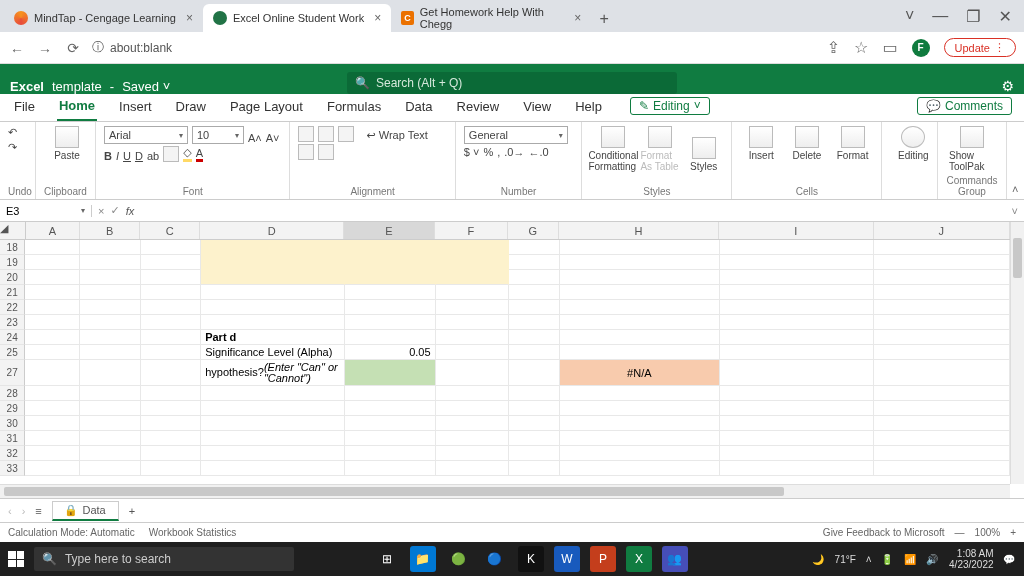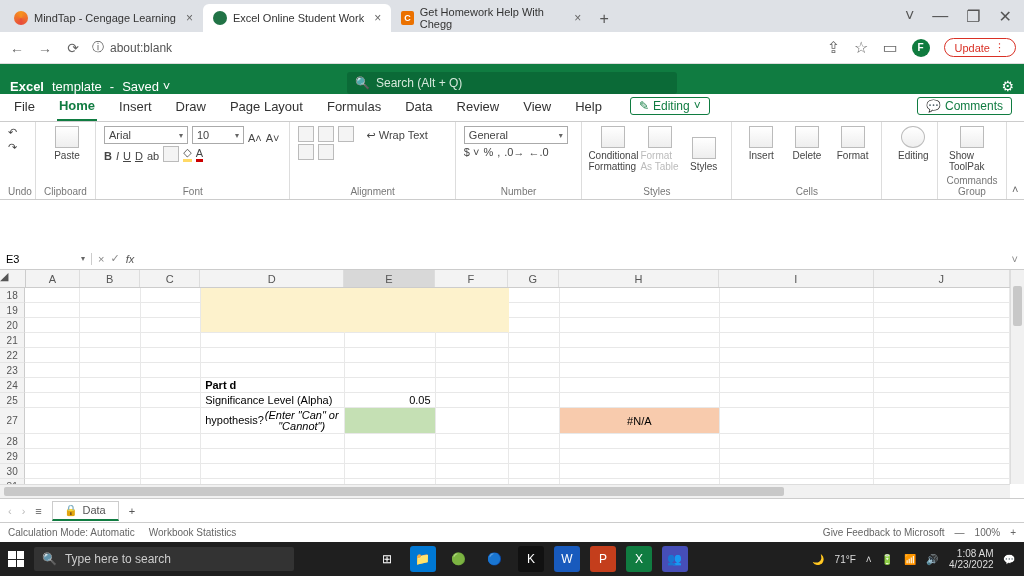--- a/index.html
+++ b/index.html
@@ -46,21 +46,21 @@
 .ricon { width:16px; height:16px; border:1px solid #bbb; background:#f4f4f4; }
 .sel { border:1px solid #aaa; background:#fff; height:18px; font-size:11px; padding:0 4px; display:flex; align-items:center; justify-content:space-between; gap:6px;}
 .sel.small{ width:52px; }
 .sel.med { width:84px; }
 .sel.lg { width:104px; }
 .vert-btn { display:flex; flex-direction:column; align-items:center; gap:2px; font-size:10px; color:#444; width:46px; }
 .vert-btn .ico { width:24px; height:22px; border:1px solid #bbb; background:linear-gradient(#fff,#eee);}
 .caret{ font-size:8px; color:#666; }
 
 
-.fbar { height:22px; border-bottom:1px solid #ccc; display:flex; align-items:center; font-size:11px;margin-top:48px; }
+.fbar { height:22px; border-bottom:1px solid #ccc; display:flex; align-items:center; font-size:11px; }
 .namebox { width:92px; border-right:1px solid #ccc; padding:0 6px; display:flex; align-items:center; justify-content:space-between; }
 .fx-btns { display:flex; align-items:center; gap:6px; padding:0 6px; color:#888; }
 .fx-label { color:#555; font-style:italic; }
 .fx-input { flex:1; padding:0 4px; }
 
 
 .grid-wrap { flex:1; display:flex; overflow:hidden; position:relative; }
 .colhdrs { position:absolute; top:0; left:0; right:14px; height:18px; display:flex; background:#f3f3f3; border-bottom:1px solid #ccc; font-size:11px; color:#555; z-index:2;}
 .colhdrs .rownum-spacer{ width:28px; border-right:1px solid #ccc; background:#f3f3f3;}
 .colhdr { border-right:1px solid #ddd; display:flex; align-items:center; justify-content:center; }
@@ -420,21 +420,21 @@
         <div class="cell wB"></div>
         <div class="cell wC"></div>
         <div class="cell wD">Significance Level (Alpha)</div>
         <div class="cell wE rt">0.05</div>
         <div class="cell wF"></div>
         <div class="cell wG"></div>
         <div class="cell wH"></div>
         <div class="cell wI"></div>
         <div class="cell wJ"></div>
       </div>
-      <div class="row" style="height: 26px; text-align: center;">
+      <div class="row" style="height: 26px;">
         <div class="rn">27</div>
         <div class="cell wA"></div>
         <div class="cell wB"></div>
         <div class="cell wC"></div>
         <div class="cell wD" style="white-space: normal; line-height: 1;">
           <div>hypothesis?</div>
           <div style="font-style:italic">(Enter "Can" or "Cannot")</div>
         </div>
         <div class="cell wE hzone-green"></div>
         <div class="cell wF"></div>

